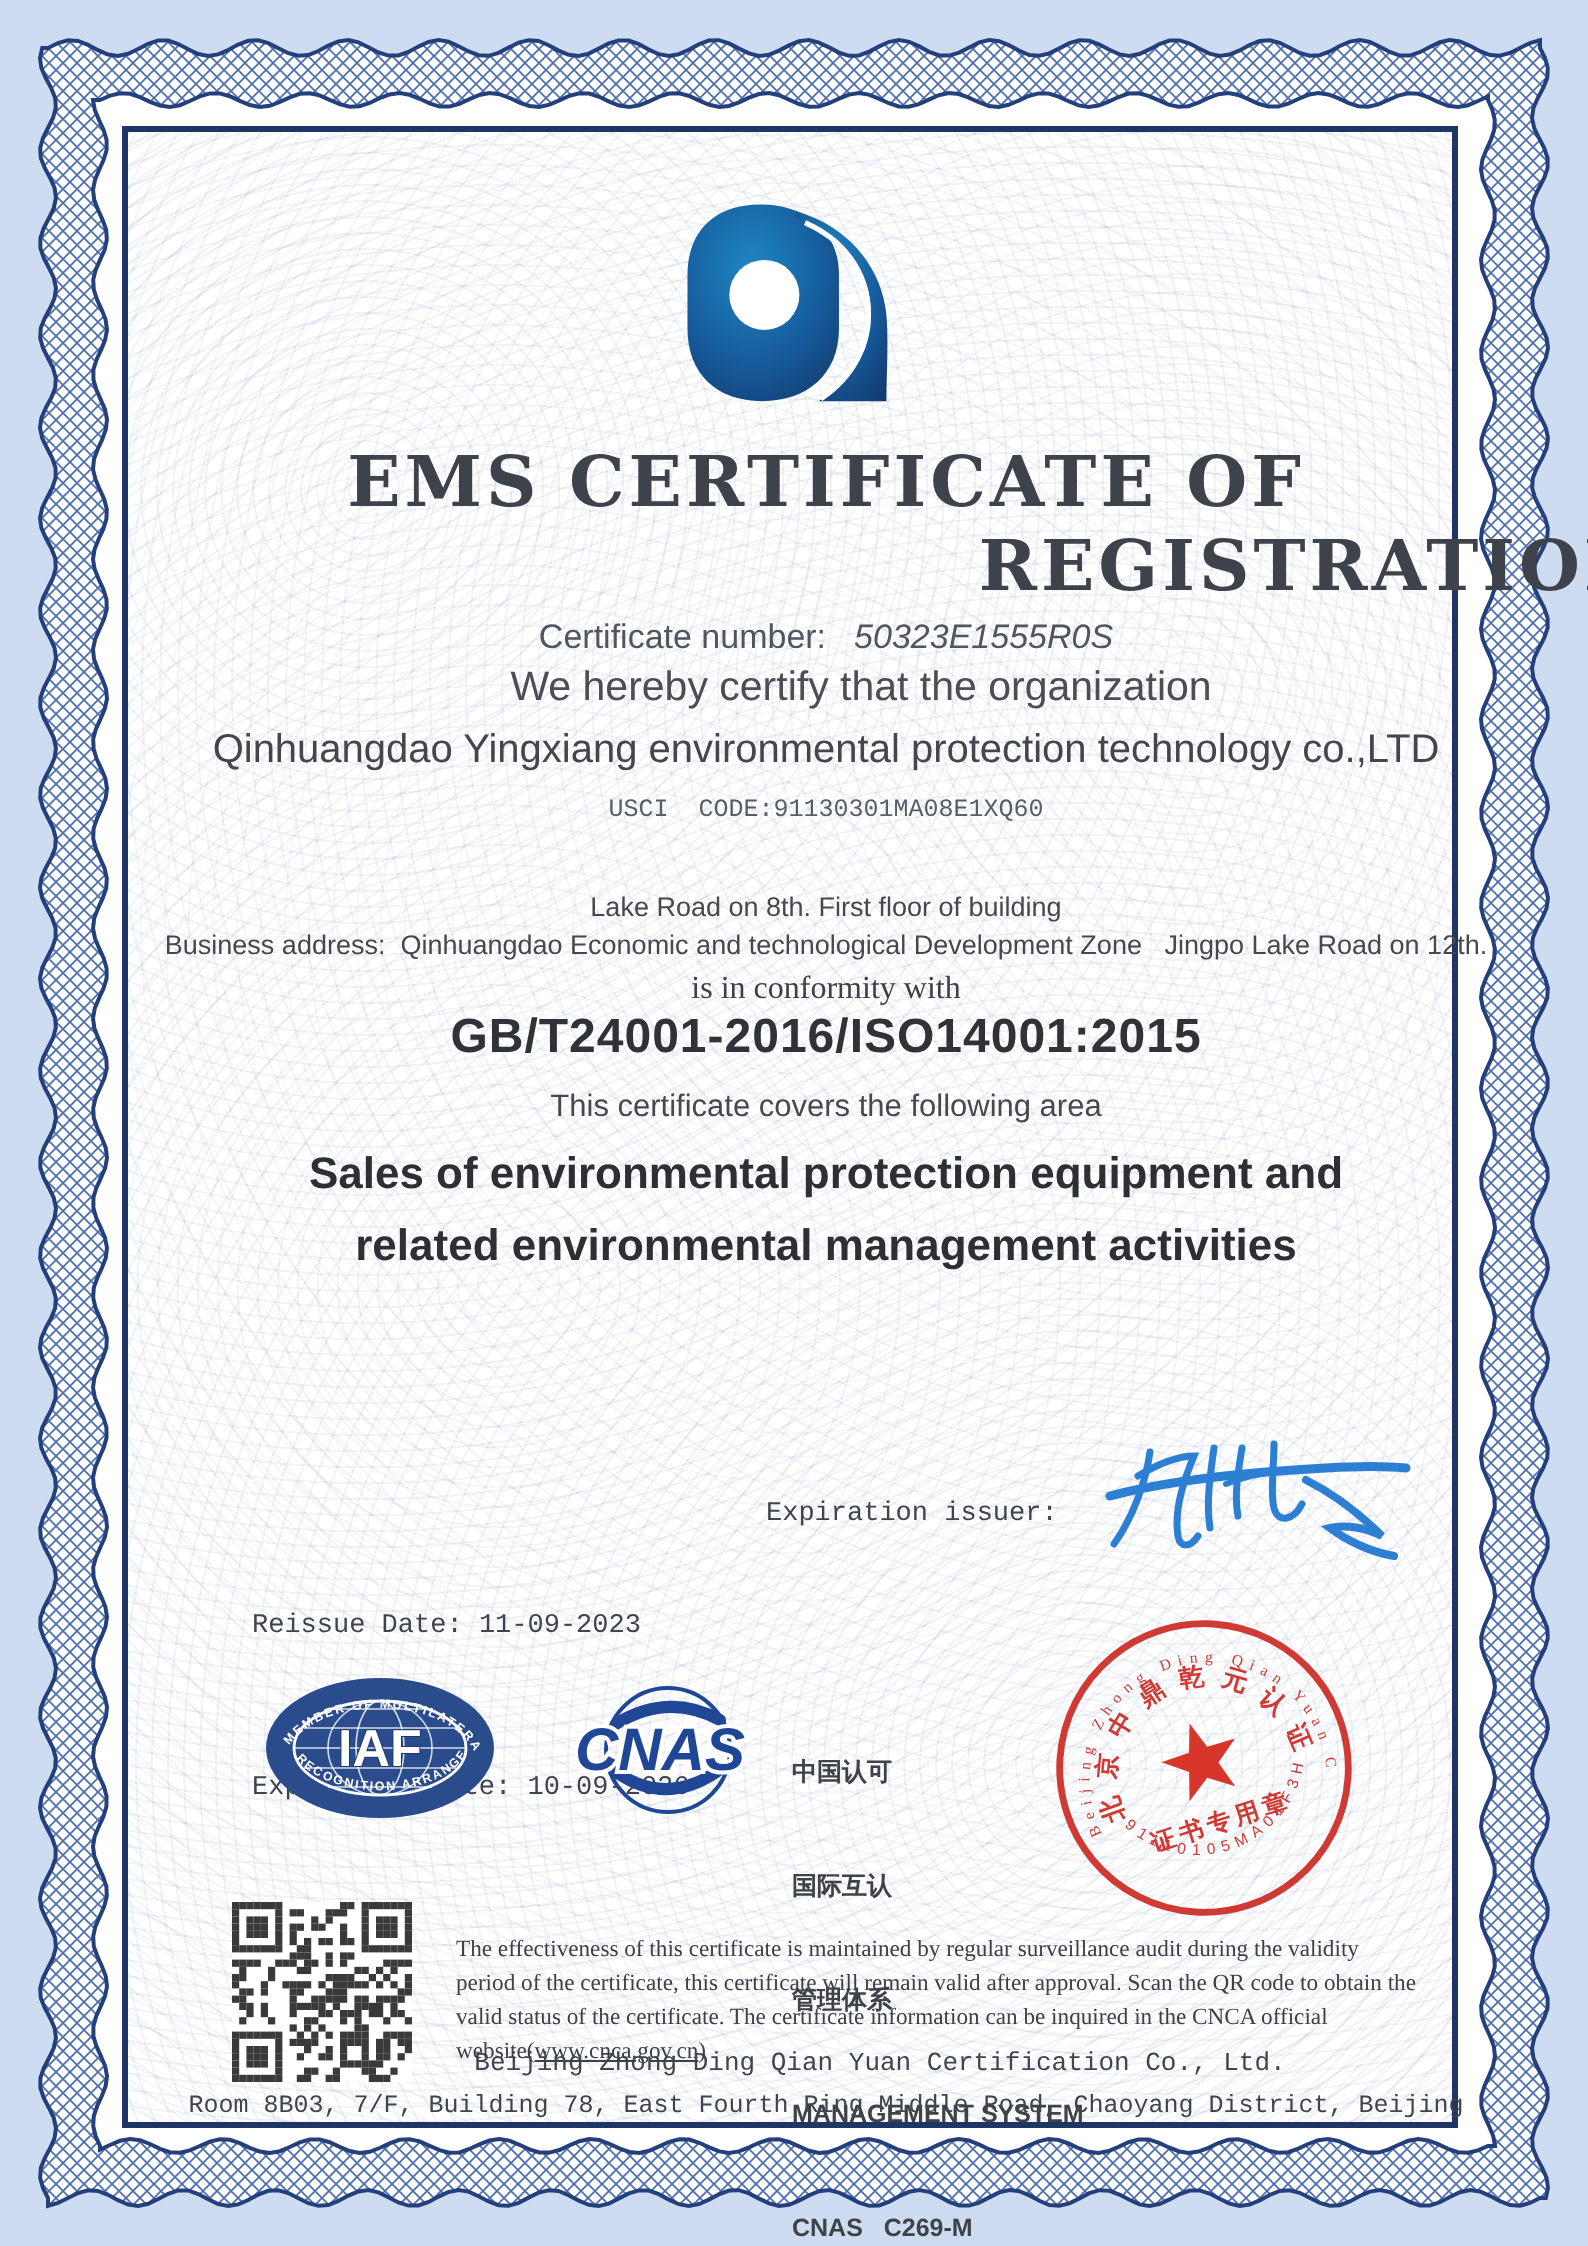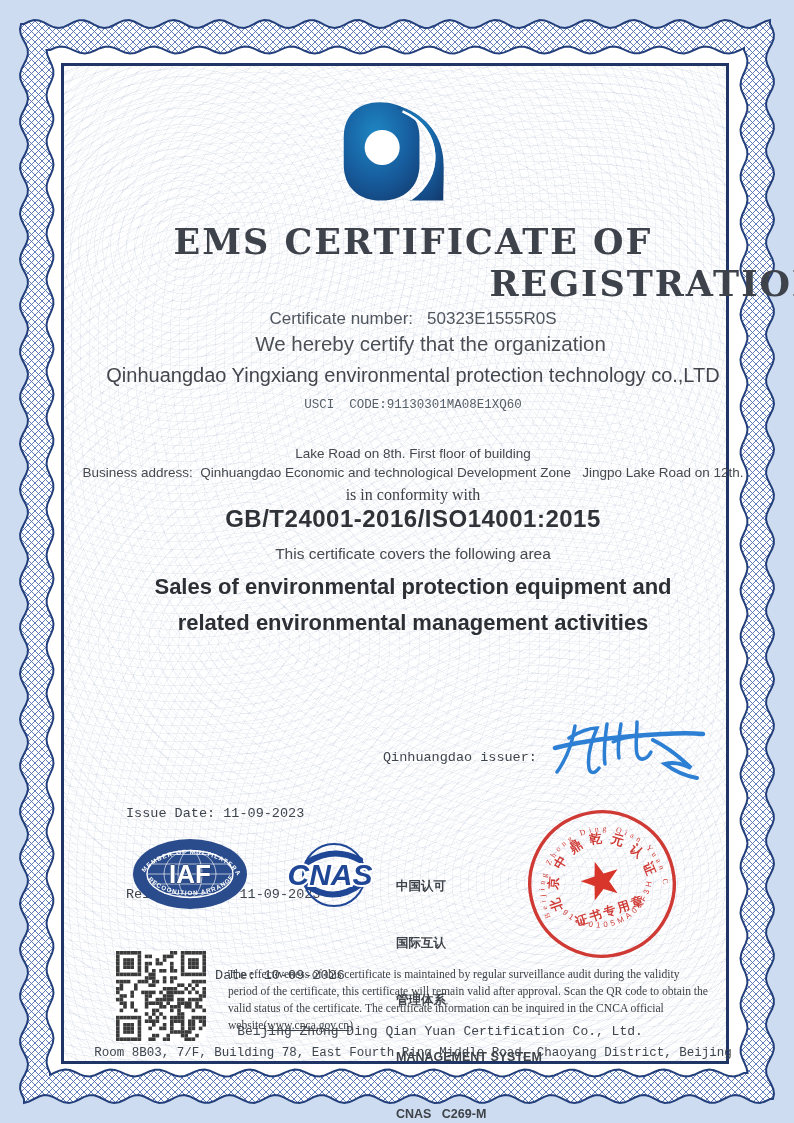--- a/index.html
+++ b/index.html
@@ -15,21 +15,21 @@
            repeating-radial-gradient(circle at 72% 82%, rgba(105,125,170,.09) 0 1px, transparent 1px 8px),
            repeating-radial-gradient(circle at 50% 40%, rgba(105,125,170,.06) 0 1px, transparent 1px 12px),
            #ffffff;}
   .abs{position:absolute;}
   .ctr{left:0;right:0;text-align:center;}
   .logo{left:340px;top:100px;}
   .title{font-family:"DejaVu Serif","Liberation Serif",serif;font-weight:bold;
          font-size:35px;color:#3e424a;letter-spacing:2px;}
   .t1{top:221px;} .t2{top:263px;text-align:right;}
   .certnum{top:309px;font-size:17px;color:#50565e;}
-  .certnum .val{margin-left:14px;}
+  .certnum .val{margin-left:14px;font-style:italic;}
   .certify{top:332px;font-size:20.5px;color:#4b4f55;margin-left:35px;}
   .org{top:364px;font-size:20px;color:#43474d;}
   .usci{top:398px;font-family:"Liberation Mono",monospace;font-size:12.5px;color:#565f68;white-space:pre-wrap;}
   .addr{font-size:13.5px;color:#45484d;white-space:pre-wrap;}
   .a1{top:427px;} .a2{top:446px;} .a3{top:465px;}
   .conform{top:486px;font-family:"Liberation Serif",serif;font-size:16px;color:#3c4147;}
   .standard{top:505px;font-size:24px;font-weight:bold;color:#2f3338;letter-spacing:.5px;}
   .covers{top:545px;font-size:15.5px;color:#46494e;}
   .scope{font-size:22px;font-weight:bold;color:#2c2f34;}
   .s1{top:574px;} .s2{top:610px;}
@@ -95,26 +95,25 @@
   <div class="abs ctr addr a2">Lake Road on 8th. First floor of building</div>
   <div class="abs ctr addr a3">Business address:  Qinhuangdao Economic and technological Development Zone   Jingpo Lake Road on 12th.</div>
 
   <div class="abs ctr conform">is in conformity with</div>
   <div class="abs ctr standard">GB/T24001-2016/ISO14001:2015</div>
   <div class="abs ctr covers">This certificate covers the following area</div>
   <div class="abs ctr scope s1">Sales of environmental protection equipment and</div>
   <div class="abs ctr scope s2">related environmental management activities</div>
 
   <div class="abs mono dates">
-    <div><span>Issue Date:</span> <span>11-09-2023</span></div>
     <div><span>Reissue Date:</span> <span>11-09-2023</span></div>
     <div><span>Expiration Date:</span> <span>10-09-2026</span></div>
   </div>
 
-  <div class="abs mono issuer">Qinhuangdao issuer:</div>
+  <div class="abs mono issuer">Expiration issuer:</div>
 
   <svg class="abs sig" width="168" height="84" viewBox="0 0 168 84">
     <g fill="none" stroke="#2d7fd4" stroke-linecap="round">
       <path d="M 10 36 C 40 28 80 24 118 22 C 134 21 148 21 158 22" stroke-width="4.5"></path>
       <path d="M 30 14 C 28 28 22 46 12 60" stroke-width="3.5"></path>
       <path d="M 24 26 C 34 20 44 16 52 16 C 46 30 42 44 44 56 C 45 62 50 62 54 56" stroke-width="3.5"></path>
       <path d="M 62 12 C 60 26 58 40 60 52" stroke-width="3.5"></path>
       <path d="M 76 12 C 74 24 72 36 74 46" stroke-width="3.5"></path>
       <path d="M 68 30 C 78 26 88 24 96 24" stroke-width="3"></path>
       <path d="M 92 10 C 92 22 90 34 92 42 C 94 50 102 48 106 40" stroke-width="3.5"></path>

